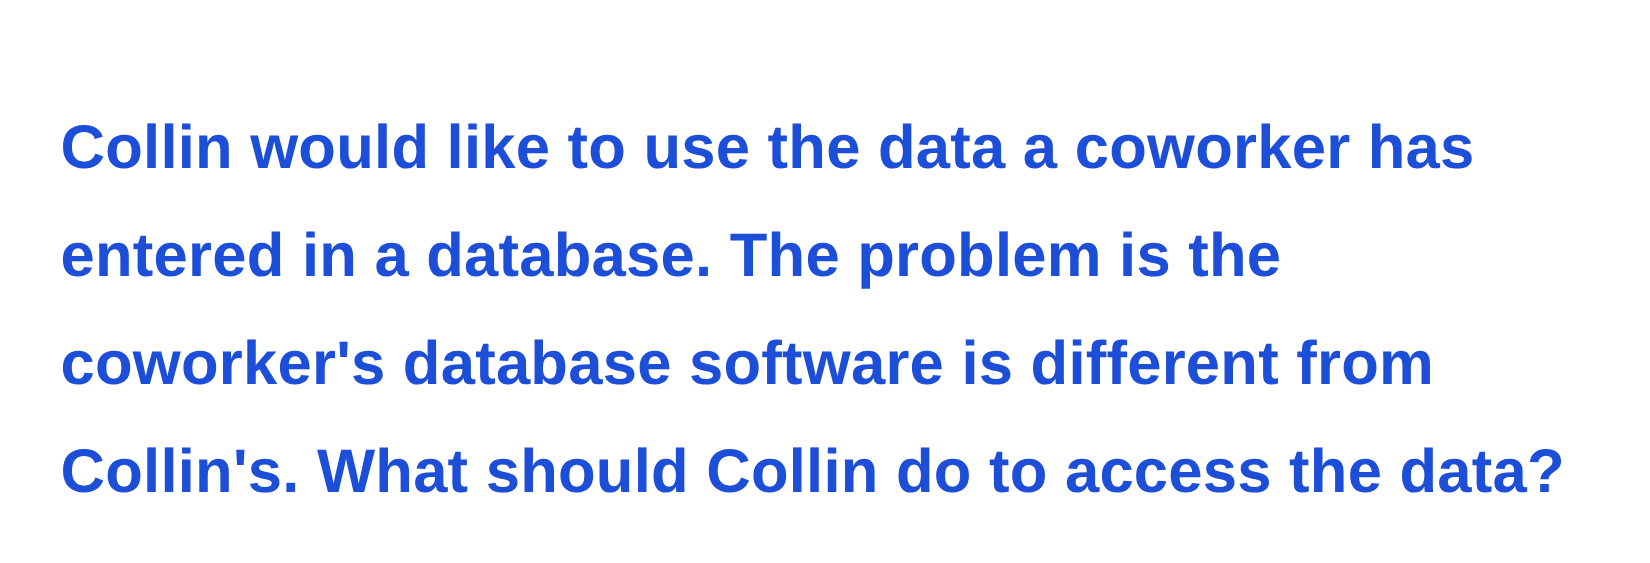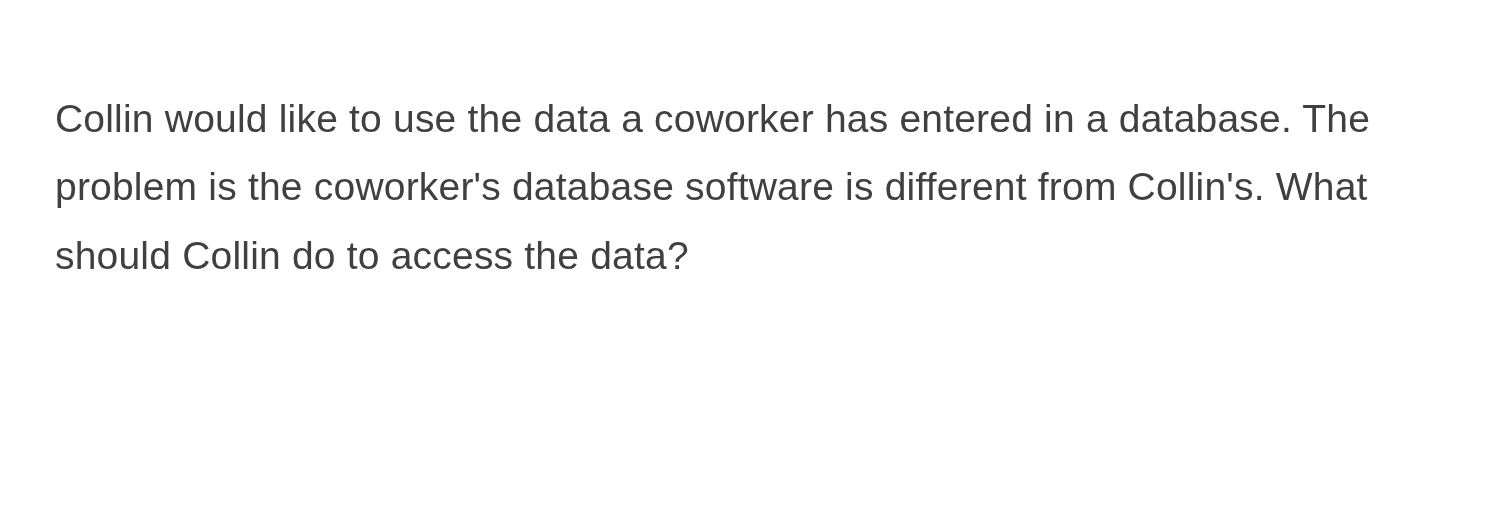--- a/index.html
+++ b/index.html
@@ -10,23 +10,23 @@
     body {
       width: 1500px;
       height: 512px;
       background: #ffffff;
       font-family: -apple-system, BlinkMacSystemFont, "Segoe UI", Helvetica, Arial, sans-serif;
       padding: 85px 55px 55px 55px;
       display: flex;
       align-items: flex-start;
     }
     .question-text {
-      font-size: 39px;
+      font-size: 56px;
       line-height: 1.75;
-      color: #404040;
-      font-weight: 400;
+      color: #1d4ed8;
+      font-weight: 700;
       letter-spacing: 0.2px;
     }
   </style>
 </head>
 <body>
 
 <p class="question-text">Collin would like to use the data a coworker has entered in a database. The problem is the coworker's database software is different from Collin's. What should Collin do to access the data?</p>
 
 </body></html>

